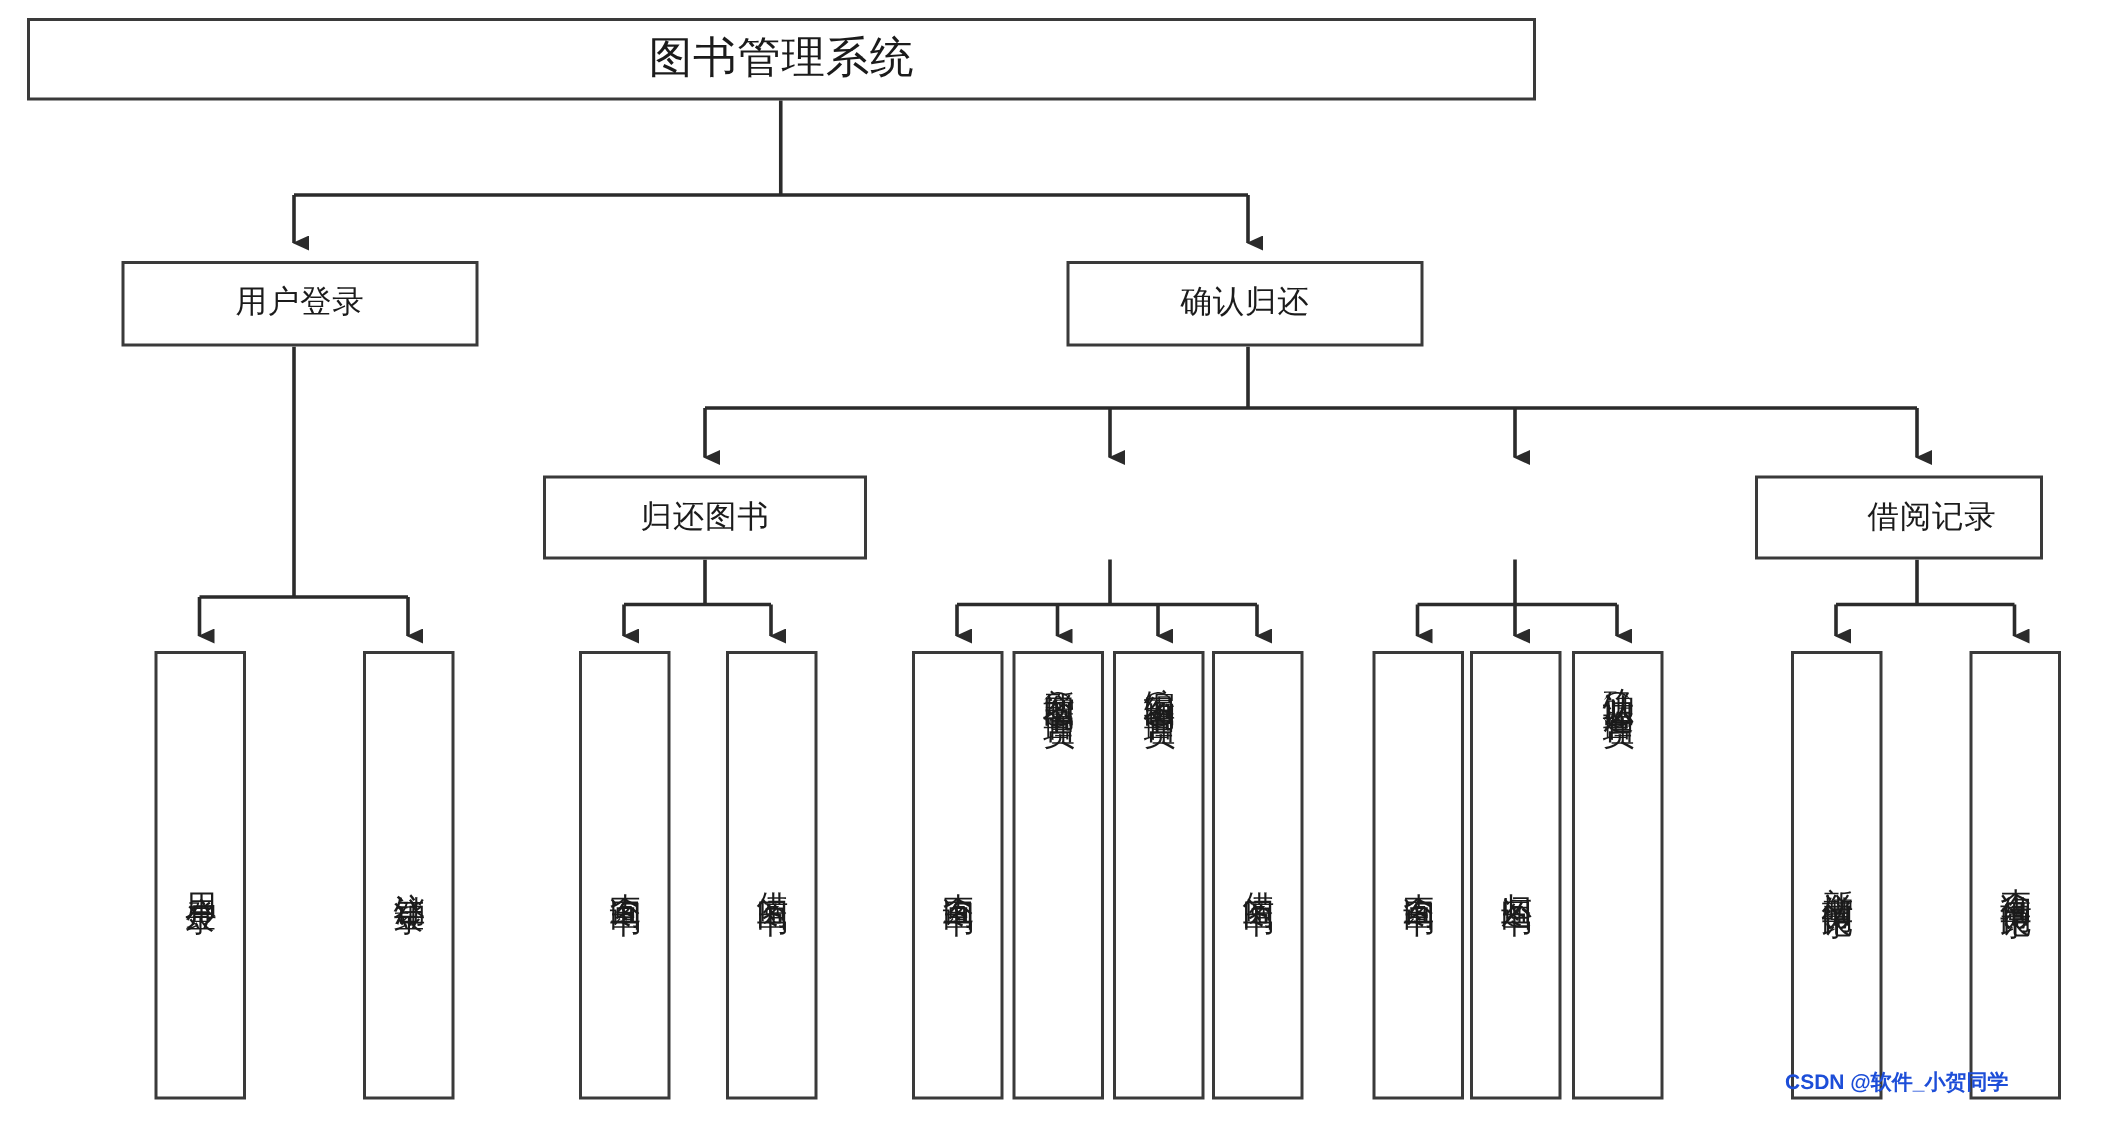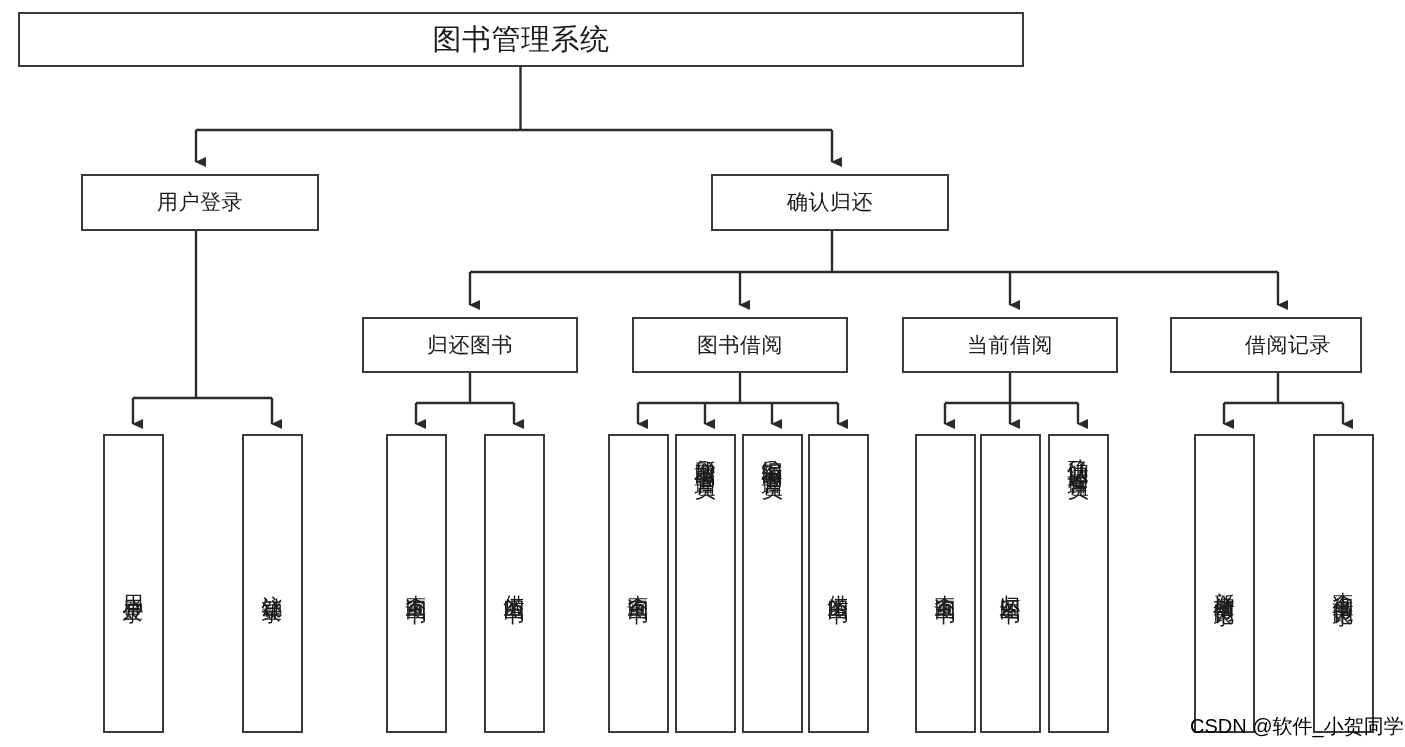--- a/index.html
+++ b/index.html
@@ -61,24 +61,25 @@
     letter-spacing: 3px;
     line-height: 1;
     white-space: nowrap;
   }
   .node.v.mid {
     align-items: center;
     padding-top: 0;
   }
   .watermark {
     position: absolute;
-    color: #000000;
-    font-size: 20px;
+    color: #1d4ed8;
+    font-size: 14px;
     white-space: nowrap;
     user-select: none;
+    font-weight: bold;
   }
 </style>
 </head>
 <body>
 
 <div id="canvas">
 
   <svg class="wires" viewBox="0 0 1405 747" xmlns="http://www.w3.org/2000/svg">
     <defs>
       <marker id="arw" markerWidth="10" markerHeight="11" refX="5" refY="10" orient="auto" markerUnits="userSpaceOnUse">
@@ -136,26 +137,20 @@
   <div class="node h" style="left:81px; top:174px; width:238px; height:57px;">
     <span class="lbl">用户登录</span>
   </div>
   <div class="node h" style="left:711px; top:174px; width:238px; height:57px;">
     <span class="lbl">确认归还</span>
   </div>
 
   <div class="node h" style="left:362px; top:317px; width:216px; height:56px;">
     <span class="lbl">归还图书</span>
   </div>
-  <div class="node h" style="left:632px; top:317px; width:216px; height:56px;">
-    <span class="lbl">图书借阅</span>
-  </div>
-  <div class="node h" style="left:902px; top:317px; width:216px; height:56px;">
-    <span class="lbl">当前借阅</span>
-  </div>
   <div class="node h" style="left:1170px; top:317px; width:192px; height:56px;padding-left:44px;">
     <span class="lbl">借阅记录</span>
   </div>
 
   <div class="node v mid" style="left:103px; top:434px; width:61px; height:299px;">
     <span class="lbl">用户登录</span>
   </div>
   <div class="node v mid" style="left:242px; top:434px; width:61px; height:299px;">
     <span class="lbl">注销登录</span>
   </div>

